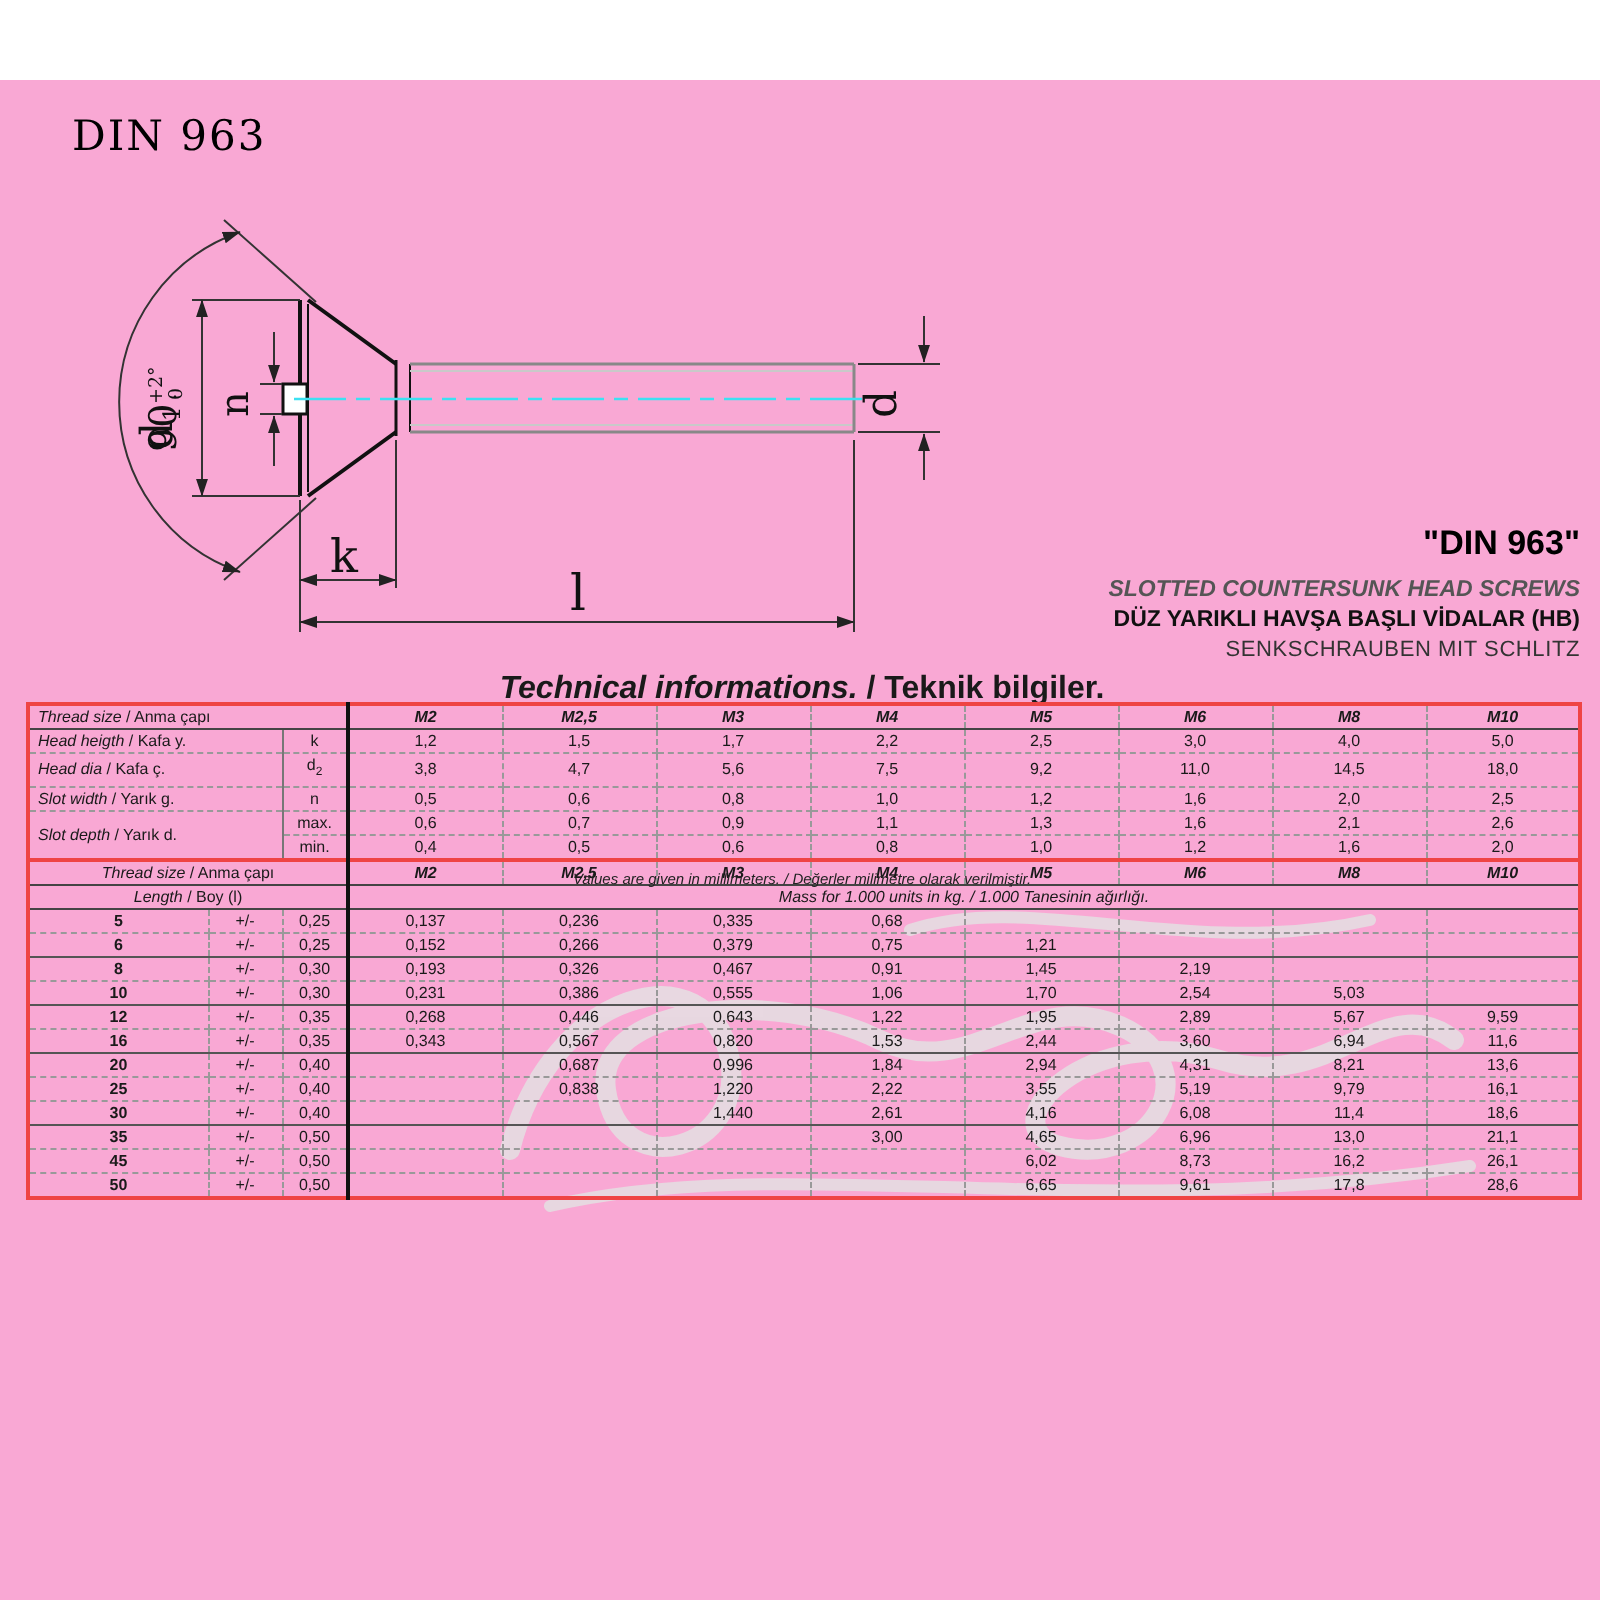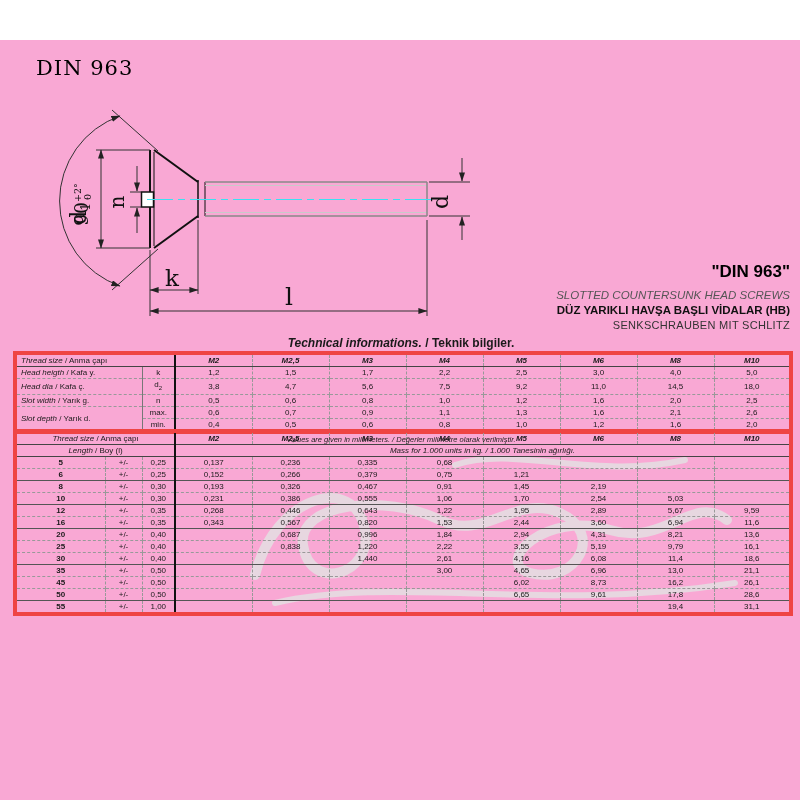--- a/index.html
+++ b/index.html
@@ -2,30 +2,30 @@
 <html><head>
 <meta charset="utf-8">
 <style>
   html,body{margin:0;padding:0;background:#fff;}
   .page{position:relative;width:800px;height:800px;background:#f9a8d4;overflow:hidden;
         font-family:"Liberation Sans",sans-serif;color:#1a1a1a;margin-top:40px;}
   .doc-title{position:absolute;left:36px;top:16px;font-family:"DejaVu Serif",serif;
         font-size:21px;letter-spacing:1px;color:#000;}
   .right-head{position:absolute;right:10px;top:224px;text-align:right;line-height:15px;}
   .rh-title{font-size:17px;font-weight:bold;color:#000;margin-bottom:9px;}
-  .rh-en{font-size:11.5px;font-style:italic;font-weight:normal;color:#555;}
+  .rh-en{font-size:11.5px;font-style:italic;font-weight:bold;color:#555;}
   .rh-tr{font-size:11.5px;font-weight:bold;color:#111;}
   .rh-de{font-size:11px;color:#333;letter-spacing:.3px;}
   .section-title{position:absolute;left:13px;top:296px;width:776px;text-align:center;
-        font-size:12px;font-weight:bold;}
+        font-size:16px;font-weight:bold;}
   .section-title i{font-style:italic;}
   .units-note{position:absolute;left:13px;top:395px;width:776px;text-align:center;
         font-size:7.5px;font-style:italic;color:#222;z-index:2;}
   table.din-table{position:absolute;border-collapse:collapse;table-layout:fixed;
-        background:transparent;border:4px solid #ef4444;z-index:1;}
+        background:transparent;border:2px solid #ef4444;z-index:1;}
   #t1{left:13px;top:311px;width:776px;}
   #t2{left:13px;top:389px;width:776px;}
   .din-table td,.din-table th{font-family:"Liberation Sans",sans-serif;font-size:8px;
         text-align:center;vertical-align:middle;padding:0;height:11px;line-height:11px;
         border-right:1px dashed #999;border-bottom:1px dashed #999;
         white-space:nowrap;overflow:hidden;color:#1a1a1a;background:transparent;}
   .din-table th{font-weight:bold;font-style:italic;}
   .din-table td:last-child,.din-table th:last-child{border-right:none;}
   .din-table tr:last-child td{border-bottom:none;}
   td.lbl{text-align:left;padding-left:4px;border-right:1px solid #777;}
@@ -411,29 +411,16 @@
           <td class="thick">0,50</td>
           <td></td>
           <td></td>
           <td></td>
           <td></td>
           <td>6,65</td>
           <td>9,61</td>
           <td>17,8</td>
           <td>28,6</td>
         </tr>
-        <tr>
-          <td class="b">55</td>
-          <td>+/-</td>
-          <td class="thick">1,00</td>
-          <td></td>
-          <td></td>
-          <td></td>
-          <td></td>
-          <td></td>
-          <td></td>
-          <td>19,4</td>
-          <td>31,1</td>
-        </tr>
       </tbody>
   </table>
 
 </div>
 
 </body></html>

